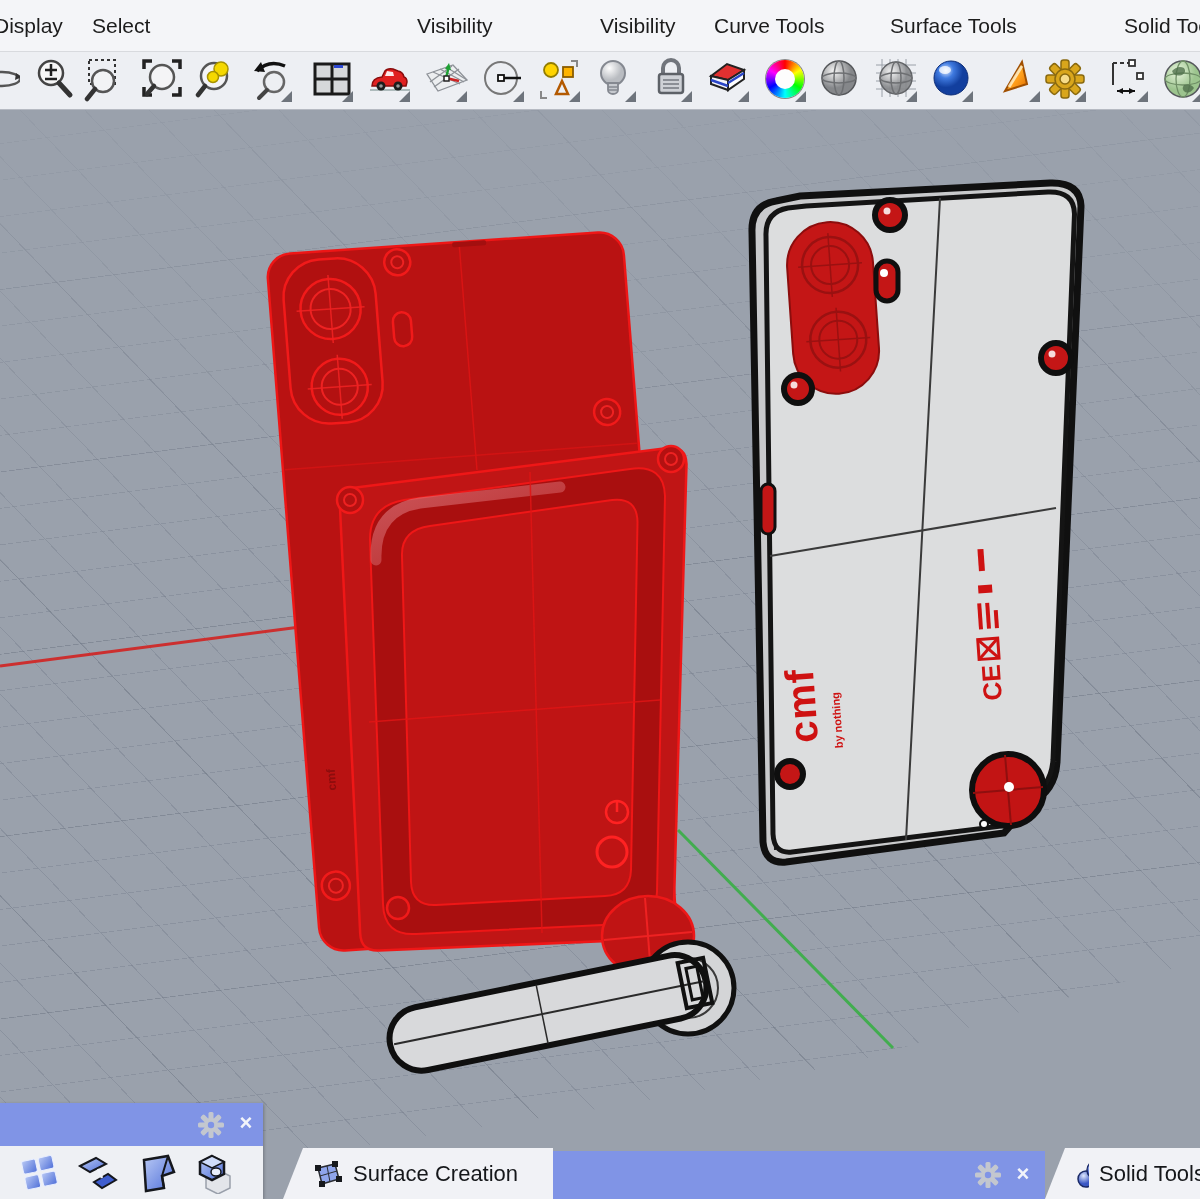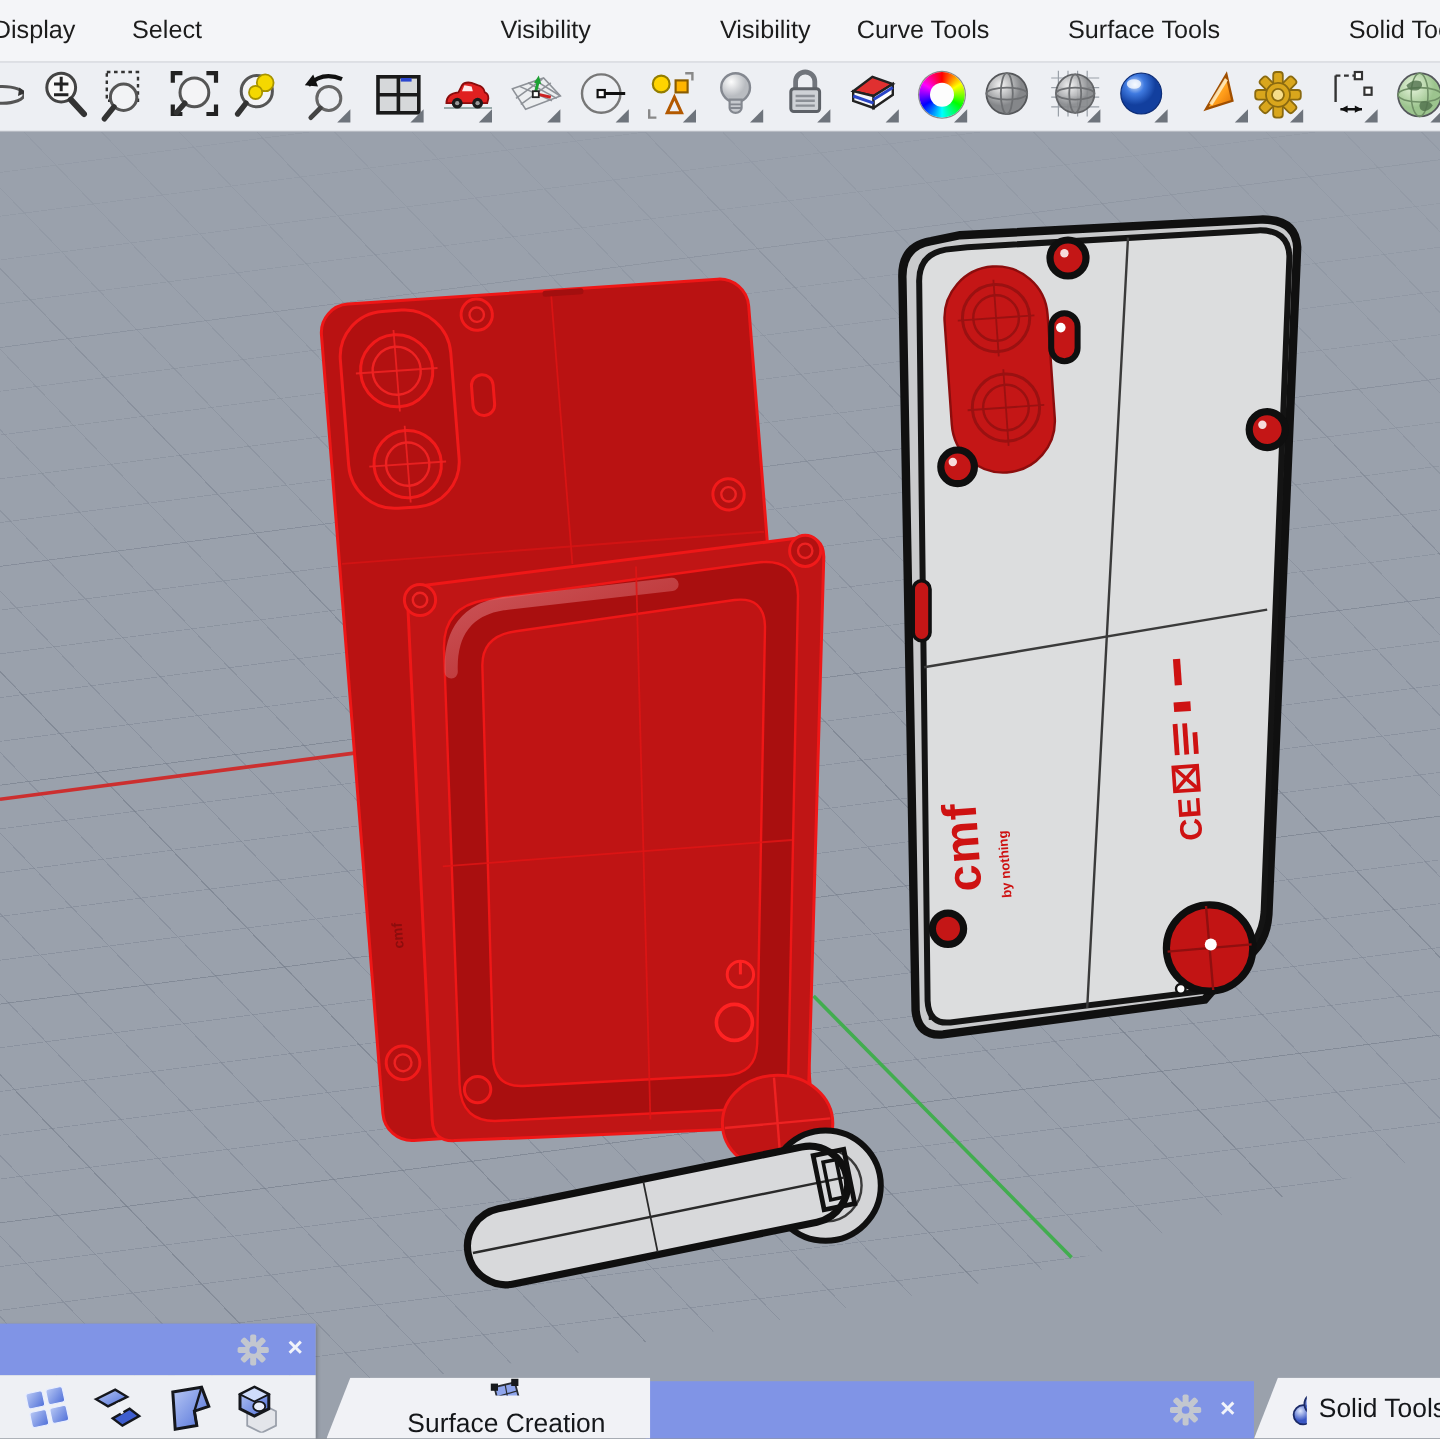--- a/index.html
+++ b/index.html
@@ -50,21 +50,21 @@
   #dock-bar .bar-close{top:9px;left:472px;}
   #float-panel .bar-gear{left:197px;}
   #float-panel .bar-close{left:233px;}
 </style>
 </head>
 <body>
 <div id="app">
 
 <div id="menubar">
   <div class="menu-item" style="left:-6px">Display</div>
-  <div class="menu-item" style="left:110px">Select</div>
+  <div class="menu-item" style="left:92px">Select</div>
   <div class="menu-item" style="left:417px">Visibility</div>
   <div class="menu-item" style="left:600px">Visibility</div>
   <div class="menu-item" style="left:714px">Curve Tools</div>
   <div class="menu-item" style="left:890px">Surface Tools</div>
   <div class="menu-item" style="left:1124px">Solid Tools</div>
 </div>
 
 <div id="toolbar">
 
   <div class="tool" style="left:-26px">
@@ -513,21 +513,21 @@
               <polygon points="20,4 32,10 32,22 20,28 8,22 8,10" fill="url(#pb)" stroke="#15171c" stroke-width="2.5"></polygon>
               <polygon points="20,4 32,10 20,16 8,10" fill="#cfdcfa" stroke="#15171c" stroke-width="1.5"></polygon>
               <ellipse cx="24" cy="20" rx="5" ry="4" fill="#e9eefb" stroke="#15171c" stroke-width="1.5"></ellipse>
             </g>
           </svg>
     </div>
   </div>
 
 </div>
 
-<div class="dock-tab" style="left:272px;width:270px;flex-direction:column;">
+<div class="dock-tab" style="left:283px;width:270px;">
   <svg width="30" height="28">
         <polygon points="5,8 22,4 26,19 9,24" fill="#8fa5ec" stroke="#2a2d33" stroke-width="1.5"></polygon>
         <line x1="14" y1="6" x2="17" y2="22" stroke="#2a2d33" stroke-width="1"></line>
         <line x1="7" y1="16" x2="24" y2="11" stroke="#2a2d33" stroke-width="1"></line>
         <g fill="#17191d">
           <rect x="2" y="5" width="6" height="6"></rect>
           <rect x="19" y="1" width="6" height="6"></rect>
           <rect x="23" y="16" width="6" height="6"></rect>
           <rect x="6" y="21" width="6" height="6"></rect>
         </g>

